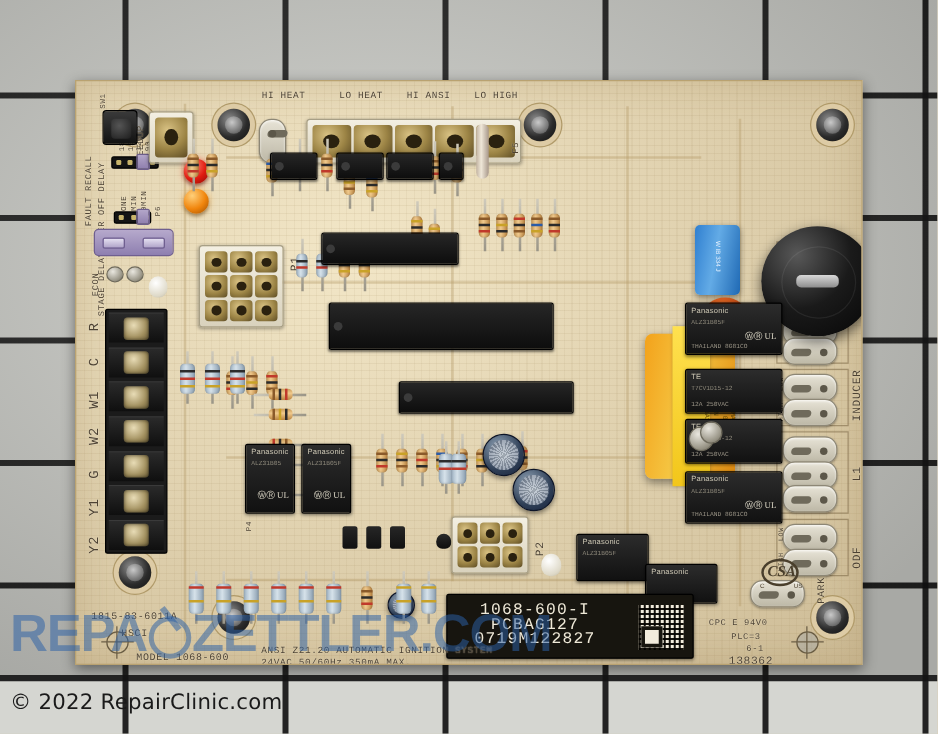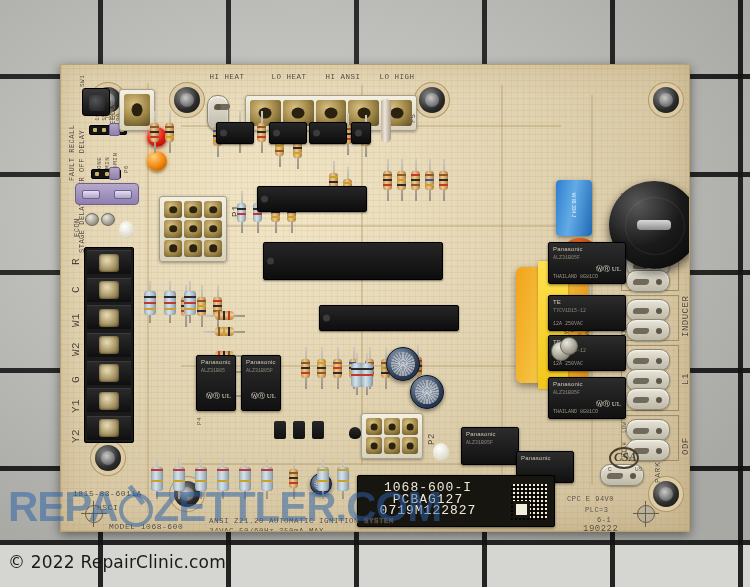--- a/index.html
+++ b/index.html
@@ -1074,21 +1074,21 @@
   <div style="position:absolute;left:24px;top:440px;width:18px;height:18px;border:1px solid #6b5e45;border-radius:50%;"></div>
   <div style="position:absolute;left:20px;top:448px;width:26px;height:1px;background:#6b5e45;"></div>
   <div style="position:absolute;left:32px;top:436px;width:1px;height:26px;background:#6b5e45;"></div>
 
   <div class="silk" style="left:148px;top:452px;font-size:7.5px;">ANSI Z21.20 AUTOMATIC IGNITION SYSTEM</div>
   <div class="silk" style="left:148px;top:462px;font-size:7.5px;">24VAC 50/60Hz 350mA MAX.</div>
 
   <div class="silk" style="left:506px;top:430px;font-size:7px;">CPC E 94V0</div>
   <div class="silk" style="left:524px;top:441px;font-size:7px;">PLC=3</div>
   <div class="silk" style="left:536px;top:451px;font-size:7px;">6-1</div>
-  <div class="silk" style="left:522px;top:459px;font-size:9px;">190222</div>
+  <div class="silk" style="left:522px;top:459px;font-size:9px;">138362</div>
   <div style="position:absolute;left:576px;top:440px;width:18px;height:18px;border:1px solid #6b5e45;border-radius:50%;background:rgba(150,160,175,.35);"></div>
   <div style="position:absolute;left:572px;top:448px;width:26px;height:1px;background:#6b5e45;"></div>
   <div style="position:absolute;left:584px;top:436px;width:1px;height:26px;background:#6b5e45;"></div>
 
 </div>
 
 <div id="watermark"><span>REPA</span><span class="logomark"></span><span>ZETTLER.COM</span></div>
 
 <div id="footer-bar">
   <div id="copyright">© 2022 RepairClinic.com</div>

